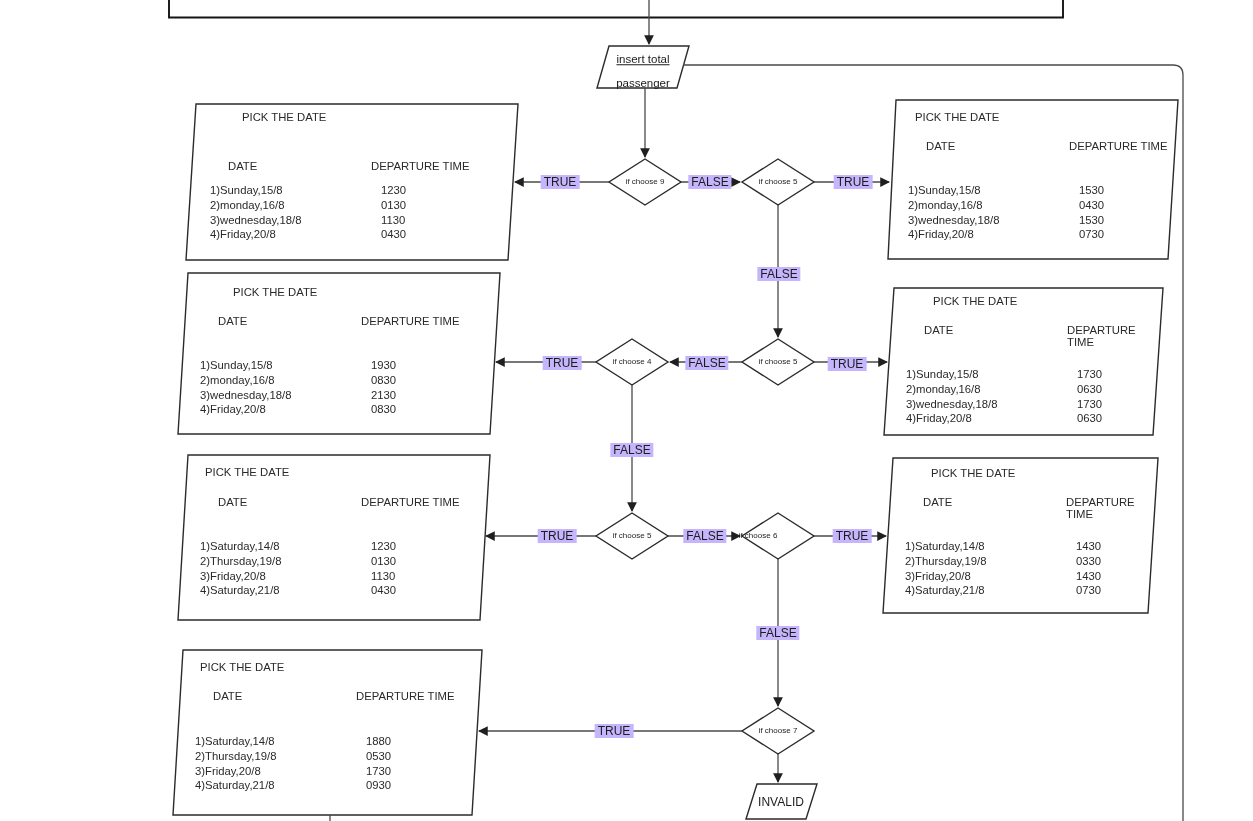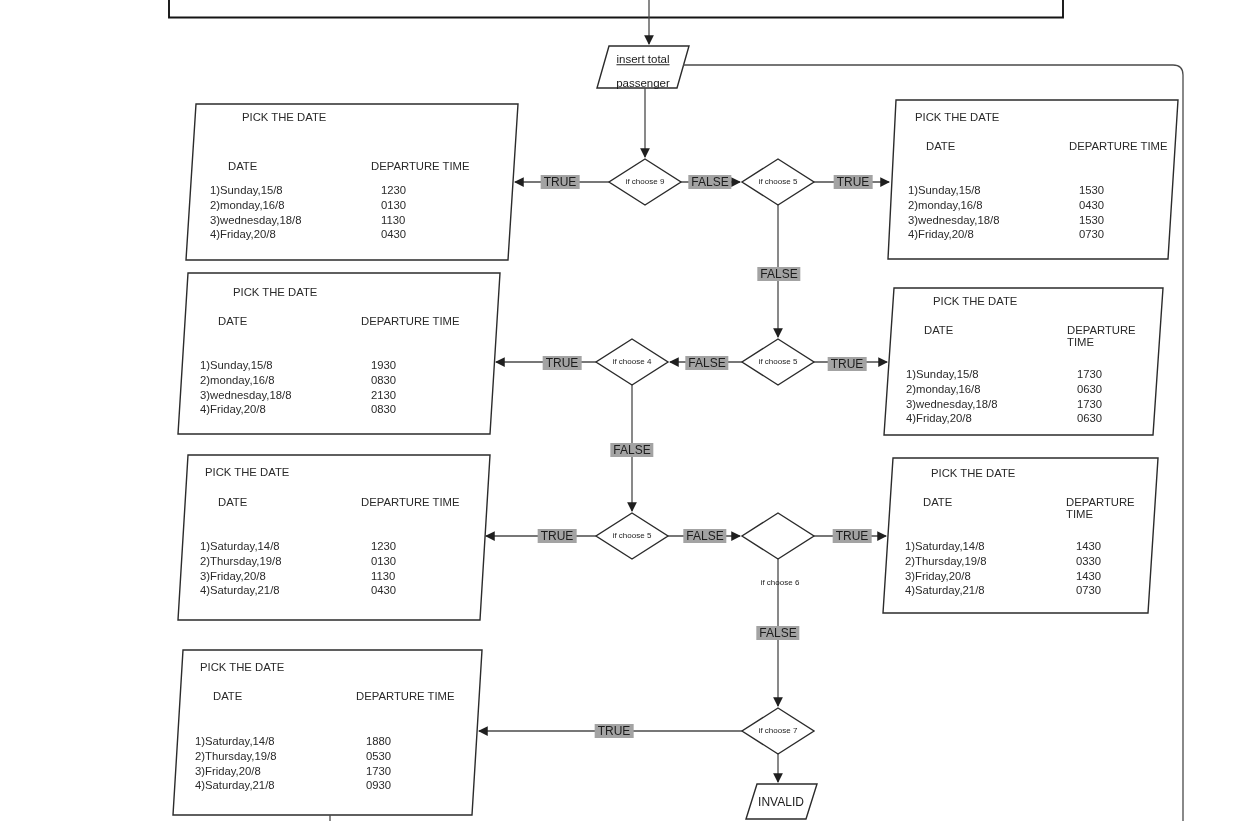--- a/index.html
+++ b/index.html
@@ -3,21 +3,21 @@
 <meta charset="utf-8">
 <style>
   html,body{margin:0;padding:0;background:#fff;}
   body{font-family:"Liberation Sans",sans-serif;color:#242424;}
   .canvas{position:relative;width:1253px;height:821px;background:#fff;overflow:hidden;}
   .canvas svg{position:absolute;left:0;top:0;}
   .shape{fill:#fff;stroke:#2b2b2b;stroke-width:1.4;}
   .ln{fill:none;stroke:#4a4a4a;stroke-width:1.3;}
   .lnrect{fill:none;stroke:#141414;stroke-width:1.9;}
   .lbl{position:absolute;transform:translate(-50%,-50%);white-space:nowrap;line-height:1;}
-  .tf{font-size:12px;background:#a3a3a3;padding:1px 3px;color:#1c1c1c;}
+  .tf{font-size:12px;background:#c4b5fd;padding:1px 3px;color:#1c1c1c;}
   .dm{font-size:8px;color:#1c1c1c;}
   .iol{font-size:11.5px;color:#1c1c1c;}
   .invl{font-size:12px;color:#1c1c1c;}
   .box-body{position:absolute;font-size:11.3px;color:#2a2a2a;}
   .bt{position:absolute;left:0;right:0;}
   .bh{position:absolute;left:0;right:0;margin-left:17px;}
   .bh .hd{padding-left:15px;}
   .bh .ht{position:absolute;left:158px;}
   .rows{position:absolute;left:0;right:0;}
   .br{position:relative;height:14.8px;}
@@ -78,21 +78,21 @@
 
   <span class="lbl iol" style="left:643px;top:60px;text-decoration:underline;">insert total</span>
   <span class="lbl iol" style="left:643px;top:84px;">passenger</span>
   <span class="lbl invl" style="left:781px;top:802px;">INVALID</span>
 
   <span class="lbl dm" style="left:645px;top:182px;">if choose 9</span>
   <span class="lbl dm" style="left:778px;top:182px;">if choose 5</span>
   <span class="lbl dm" style="left:778px;top:362px;">if choose 5</span>
   <span class="lbl dm" style="left:632px;top:362px;">if choose 4</span>
   <span class="lbl dm" style="left:632px;top:536px;">if choose 5</span>
-  <span class="lbl dm" style="left:780px;top:536px;margin-top:47px;">if choose 6</span>
+  <span class="lbl dm" style="left:758px;top:536px;">if choose 6</span>
   <span class="lbl dm" style="left:778px;top:731px;">if choose 7</span>
 
   <span class="lbl tf" style="left:560px;top:182px;">TRUE</span>
   <span class="lbl tf" style="left:710px;top:182px;">FALSE</span>
   <span class="lbl tf" style="left:853px;top:182px;">TRUE</span>
   <span class="lbl tf" style="left:779px;top:274px;">FALSE</span>
   <span class="lbl tf" style="left:562px;top:363px;">TRUE</span>
   <span class="lbl tf" style="left:707px;top:363px;">FALSE</span>
   <span class="lbl tf" style="left:847px;top:364px;">TRUE</span>
   <span class="lbl tf" style="left:632px;top:450px;">FALSE</span>

